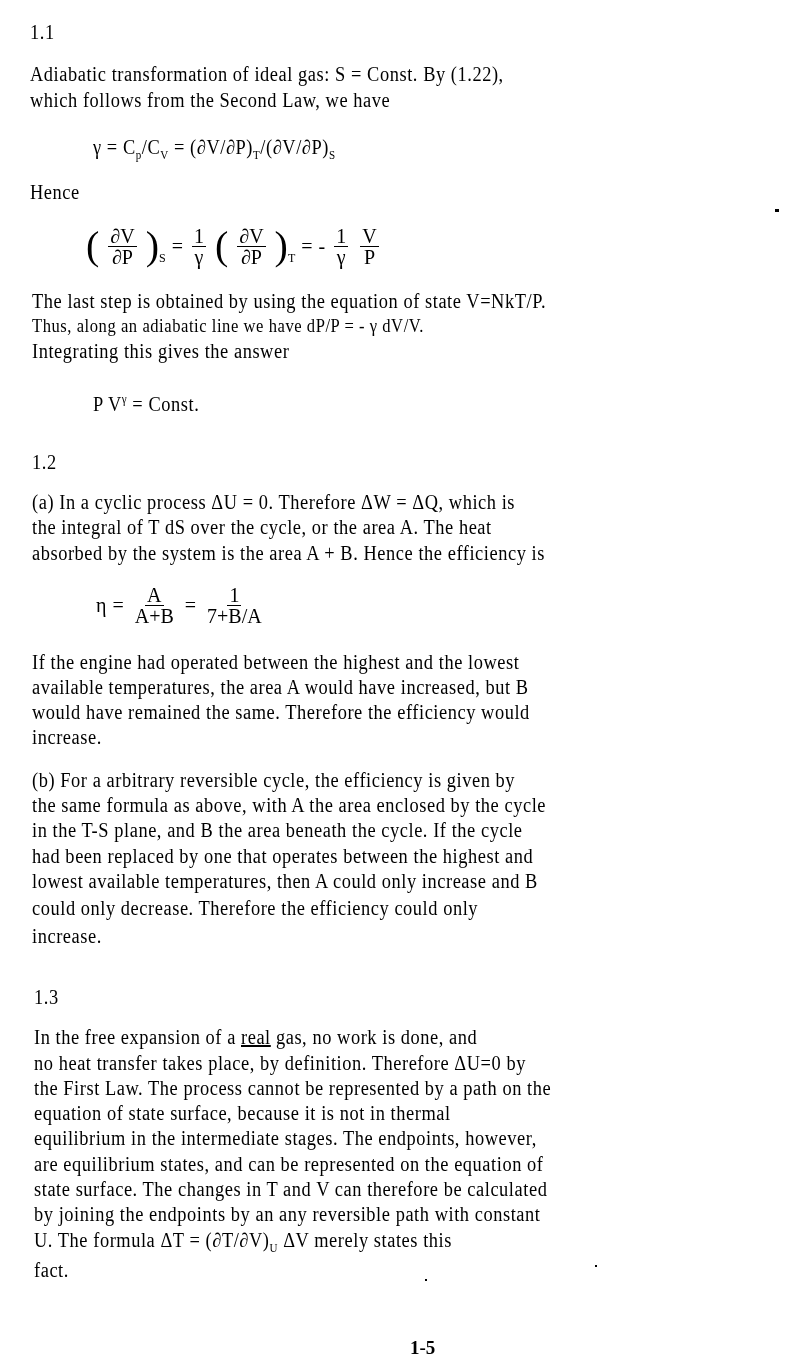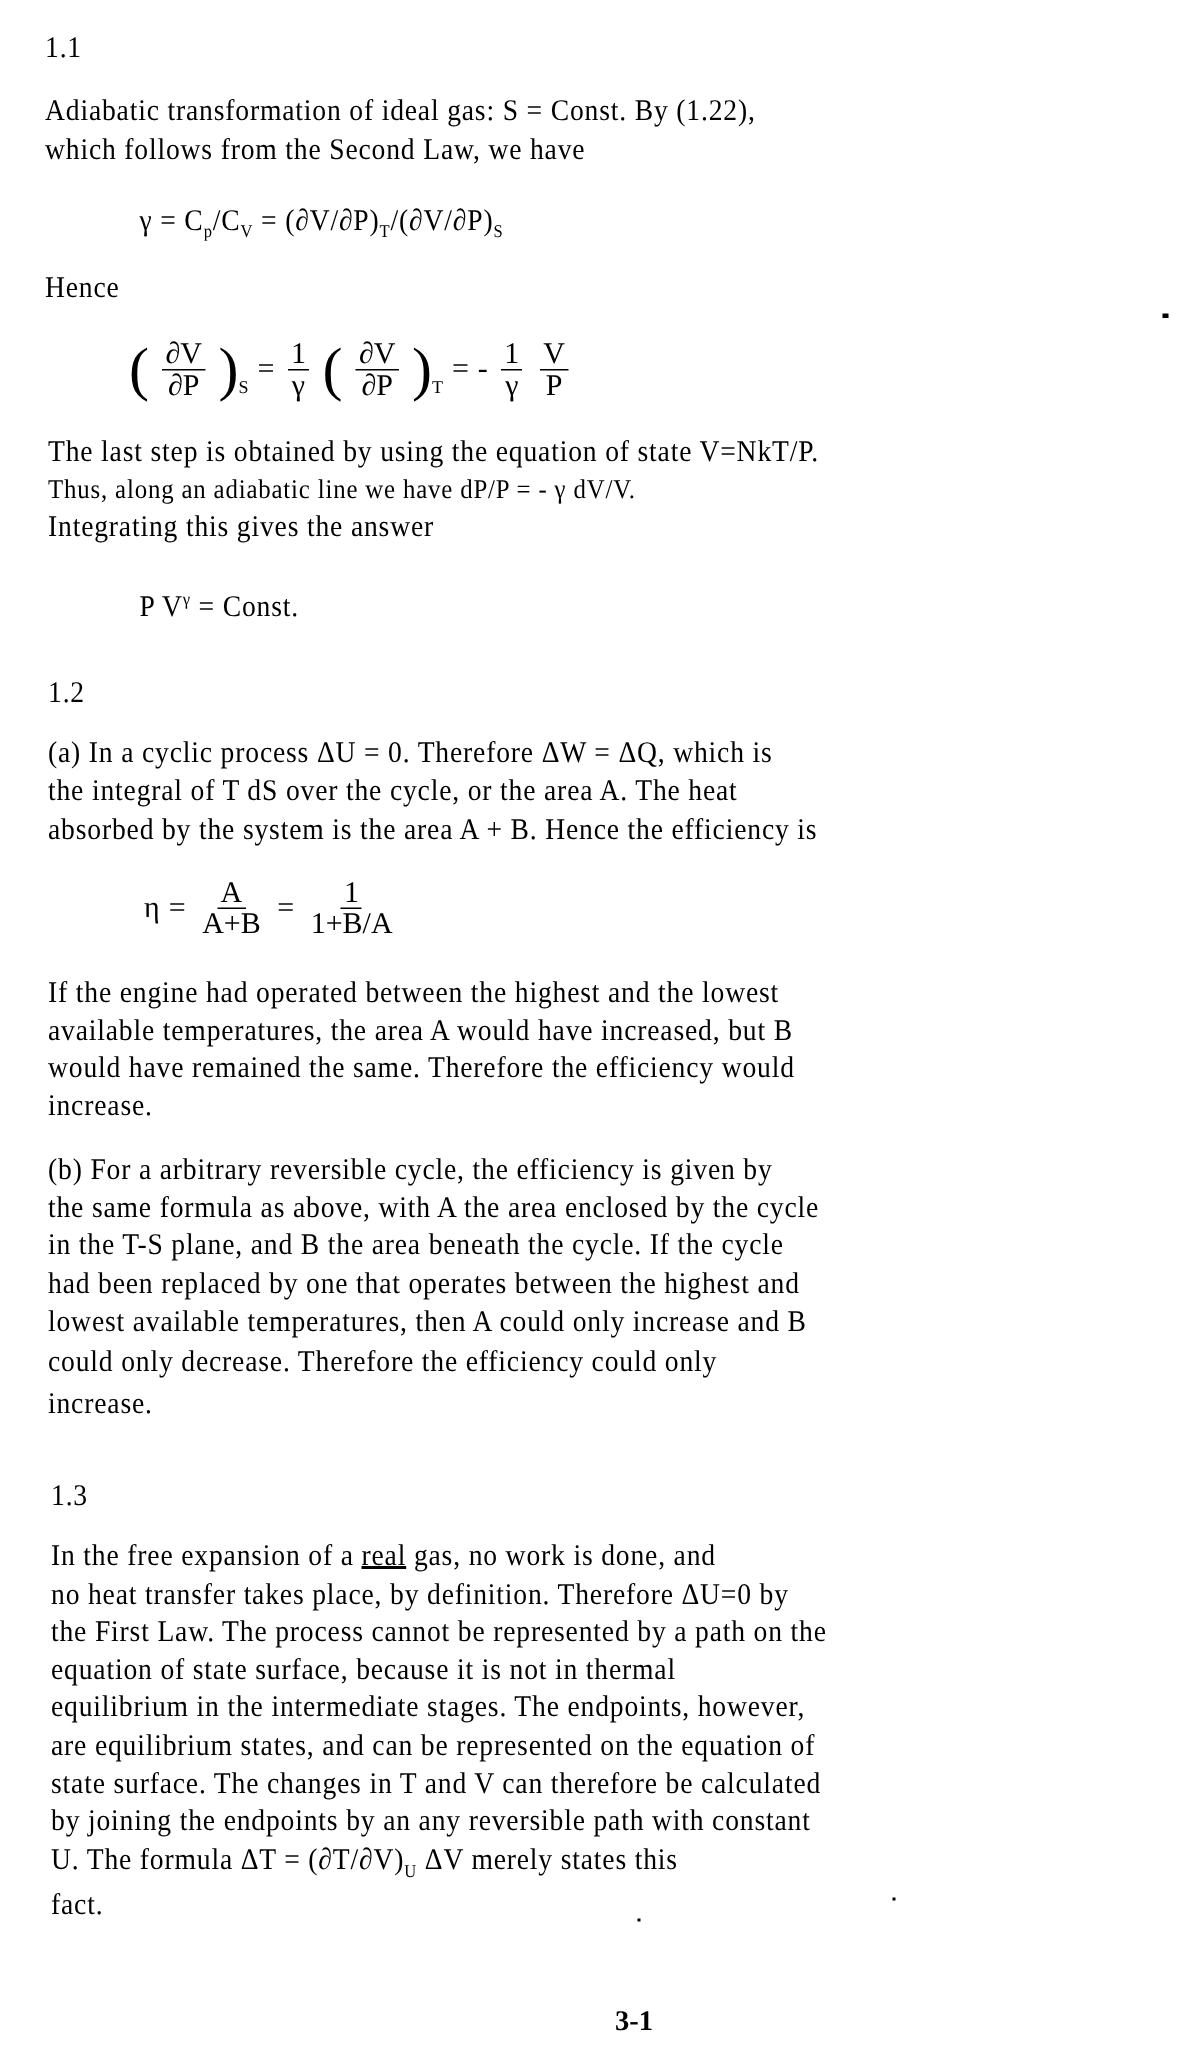--- a/index.html
+++ b/index.html
@@ -87,21 +87,21 @@
   <div class="eqrow">
     <span>η</span>
     <span>=</span>
     <span class="frac">
         <span class="num">A</span>
         <span class="den">A+B</span>
       </span>
     <span>=</span>
     <span class="frac">
         <span class="num">1</span>
-        <span class="den">1+B/A</span>
+        <span class="den">7+B/A</span>
       </span>
   </div>
 </div>
 
 <div class="abs cond" style="left:32px; top:650px;">If the engine had operated between the highest and the lowest</div>
 <div class="abs cond" style="left:32px; top:675px;">available temperatures, the area A would have increased, but B</div>
 <div class="abs cond" style="left:32px; top:700px;">would have remained the same. Therefore the efficiency would</div>
 <div class="abs cond" style="left:32px; top:725px;">increase.</div>
 
 <div class="abs cond" style="left:32px; top:768px;">(b) For a arbitrary reversible cycle, the efficiency is given by</div>
@@ -122,17 +122,17 @@
 <div class="abs cond" style="left:34px; top:1101px;">equation of state surface, because it is not in thermal</div>
 <div class="abs cond" style="left:34px; top:1126px;">equilibrium in the intermediate stages. The endpoints, however,</div>
 <div class="abs cond" style="left:34px; top:1152px;">are equilibrium states, and can be represented on the equation of</div>
 <div class="abs cond" style="left:34px; top:1177px;">state surface. The changes in T and V can therefore be calculated</div>
 <div class="abs cond" style="left:34px; top:1202px;">by joining the endpoints by an any reversible path with constant</div>
 <div class="abs cond" style="left:34px; top:1228px;">
   <span>U. The formula ΔT = (∂T/∂V)</span><sub>U</sub><span> ΔV merely states this</span>
 </div>
 <div class="abs cond" style="left:34px; top:1258px;">fact.</div>
 
-<div class="abs" style="left:410px; top:1335px; font-weight:bold; font-size:19px;">3-1</div>
+<div class="abs" style="left:410px; top:1335px; font-weight:bold; font-size:19px;">1-5</div>
 
 <div class="speck" style="left:775px; top:209px; width:4px; height:3px;"></div>
 <div class="speck" style="left:595px; top:1265px; width:2px; height:2px;"></div>
 <div class="speck" style="left:425px; top:1279px; width:2px; height:2px;"></div>
 
 </body></html>

